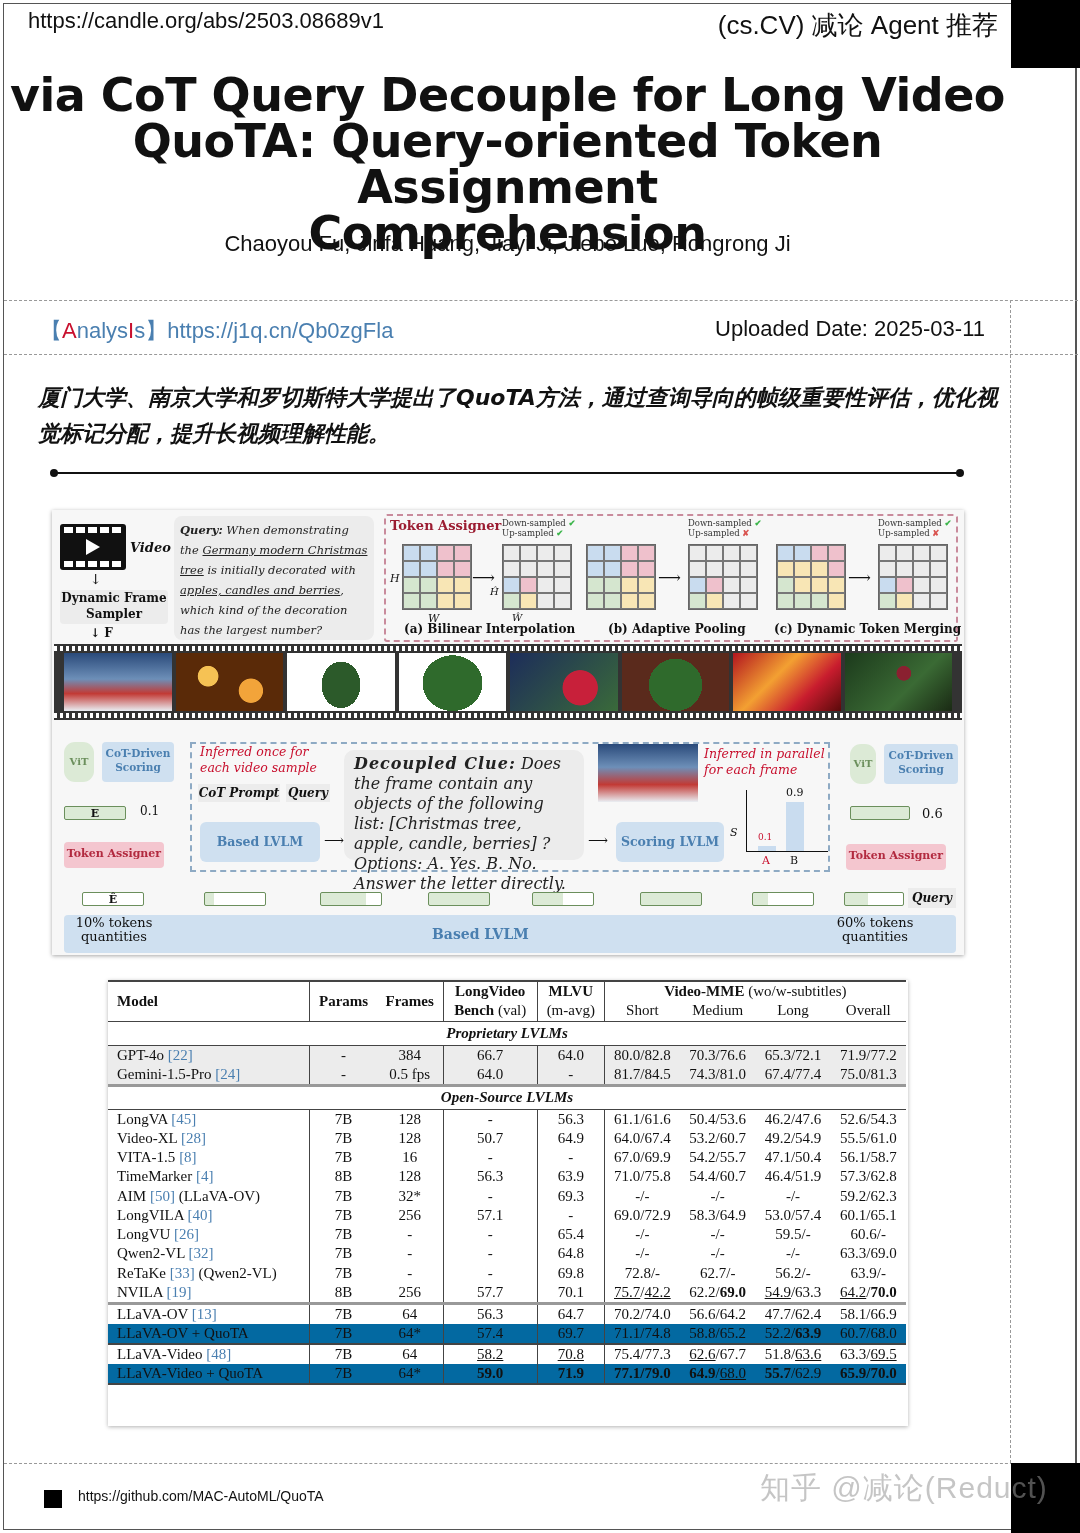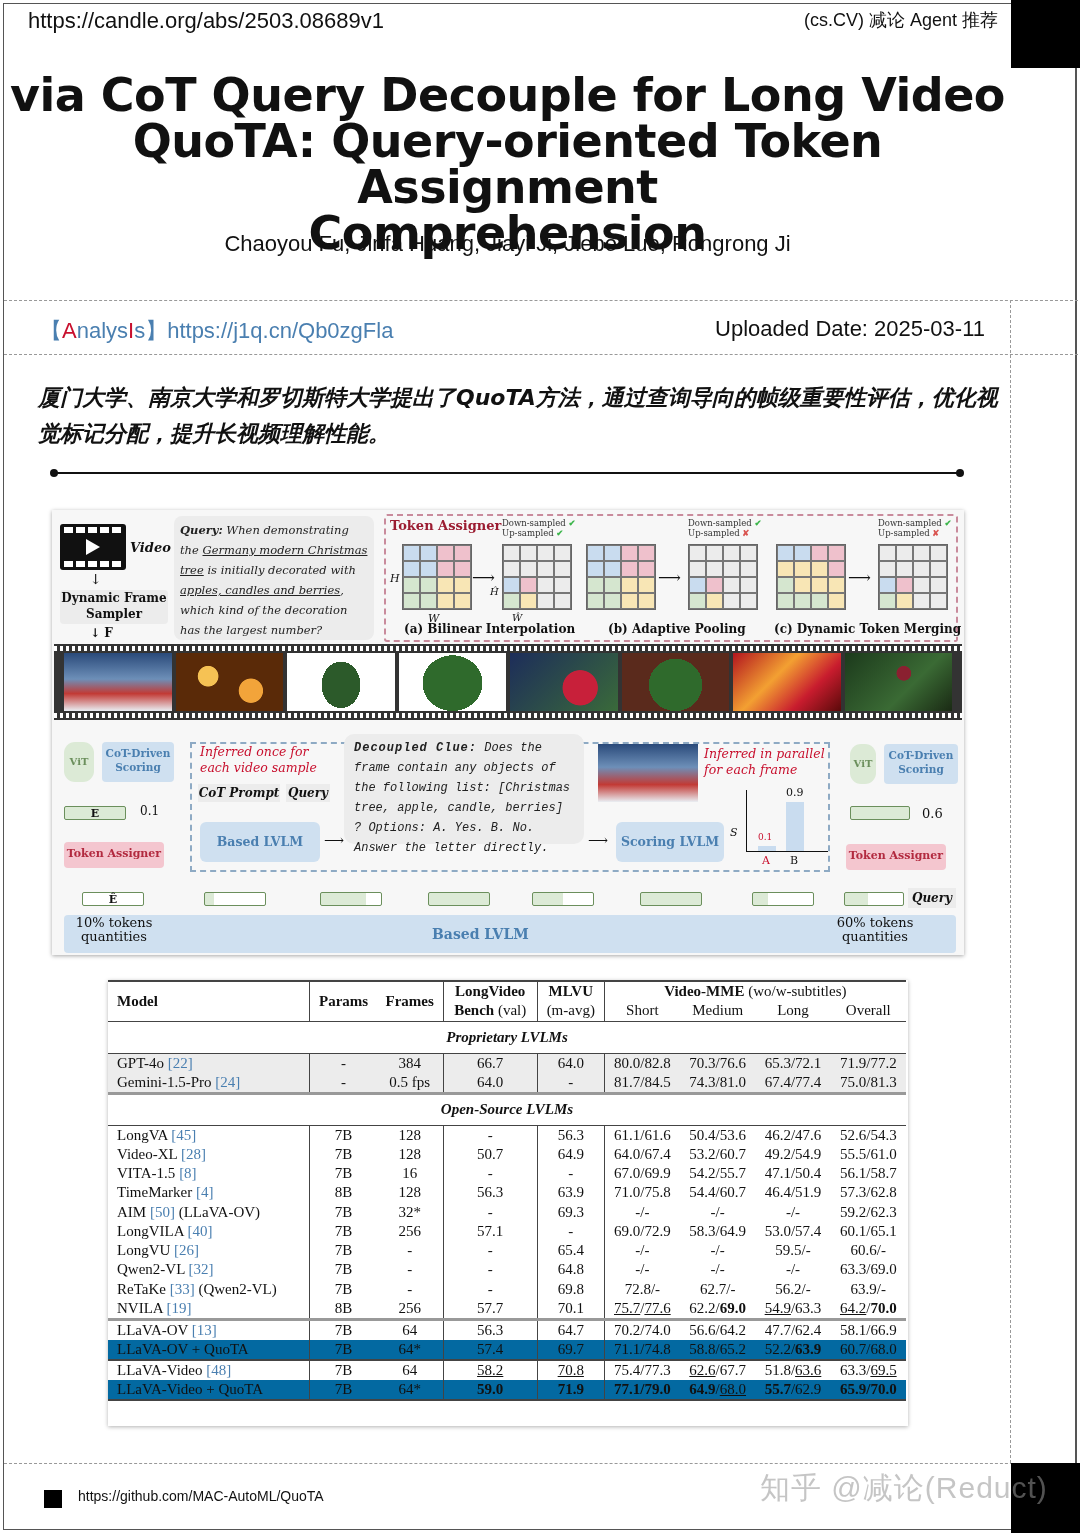--- a/index.html
+++ b/index.html
@@ -5,21 +5,21 @@
   * { box-sizing: border-box; margin: 0; padding: 0; }
   html, body { width: 1080px; height: 1533px; background: #fff; overflow: hidden; }
   body { position: relative; font-family: "Liberation Sans", sans-serif; color: #111; }
 
   .frame { position: absolute; left: 3px; top: 3px; width: 1074px; height: 1527px; border: 1px solid #555; border-right: 2px solid #555; }
   .black-corner { position: absolute; left: 1011px; top: 0; width: 69px; height: 68px; background: #000; }
   .black-corner-bottom { position: absolute; left: 1011px; top: 1463px; width: 69px; height: 70px; background: #000; }
   .vdash { position: absolute; left: 1010px; top: 300px; width: 0; height: 1163px; border-left: 1px dashed #999; }
 
   .top-url { position: absolute; left: 28px; top: 8px; font-size: 22px; color: #111; }
-  .top-cat { position: absolute; right: 82px; top: 8px; font-size: 18px; color: #111; }
+  .top-cat { position: absolute; right: 82px; top: 8px; font-size: 26px; color: #111; }
 
   .title { position: absolute; left: 10px; width: 995px; top: 72px; text-align: center;
            font-family: "DejaVu Sans", sans-serif; font-weight: bold; font-size: 46px; line-height: 46px; letter-spacing: -0.5px; }
   .authors { position: absolute; left: 10px; width: 995px; top: 226px; text-align: center; font-size: 22px; line-height: 36px; color: #111; }
 
   .hdash { position: absolute; left: 4px; width: 1074px; height: 0; border-top: 1px dashed #999; }
 
   .analysis { position: absolute; left: 40px; top: 316px; font-size: 22px; color: #4a7fb0; }
   .analysis .red { color: #c8102e; }
   .upload-date { position: absolute; right: 95px; top: 316px; font-size: 22px; color: #111; }
@@ -57,35 +57,35 @@
   .filmstrip .shot { flex: 1; height: 100%; }
 
   .vit { background: #dcead6; color: #6b8f5c; font-weight: bold; font-size: 10px; text-align: center; border-radius: 11px; }
   .cot { background: #cfe0f0; color: #4a7fb0; font-weight: bold; font-size: 10.5px; text-align: center; line-height: 14px; border-radius: 4px; padding-top: 4px; }
   .ta-red { background: #f4c6cf; color: #b22a3f; font-weight: bold; font-size: 11px; text-align: center; line-height: 24px; border-radius: 4px; }
   .tok { background: #dcead6; border: 1px solid #6b8f5c; border-radius: 2px; font-size: 11px; font-weight: bold; text-align: center; line-height: 13px; }
   .tok-partial { background: linear-gradient(90deg, #dcead6 0 40%, #fff 40% 100%); border: 1px solid #6b8f5c; border-radius: 2px; }
   .blue-dash { left: 138px; top: 232px; width: 640px; height: 130px; border: 2px dashed #8eaac4; }
   .red-ital { color: #c8102e; font-style: italic; font-weight: normal; font-size: 12.5px; line-height: 16px; }
   .based { background: #cfe0f0; color: #4a7fb0; font-weight: bold; font-size: 12.5px; text-align: center; border-radius: 6px; }
-  .decoupled { left: 292px; top: 224px; width: 240px; height: 110px; background: #ececec; border-radius: 10px; padding: 4px 10px; font-style: italic; font-size: 12px; line-height: 20px; color: #222; font-family: Liberation Mono, monospace; }
+  .decoupled { left: 292px; top: 240px; width: 240px; height: 110px; background: #ececec; border-radius: 10px; padding: 4px 10px; font-style: italic; font-size: 16px; line-height: 20px; color: #222; }
   .decoupled b { font-style: italic; letter-spacing: 1px; }
   .bottom-lvlm { left: 12px; top: 405px; width: 892px; height: 38px; background: #cfe0f0; border-radius: 4px; }
   .gray-lbl { background: #ececec; font-style: italic; font-weight: bold; font-size: 12px; text-align: center; }
 
   
   .table-wrap { position: absolute; left: 108px; top: 980px; width: 800px; height: 446px; box-shadow: 0 1px 4px rgba(0,0,0,0.3); background: #fff; font-family: "Liberation Serif", serif; font-size: 15px; }
   table { border-collapse: collapse; width: 798px; }
   td, th { padding: 0 4px; height: 19.3px; line-height: 19px; white-space: nowrap; text-align: center; font-weight: normal; }
   .tl { text-align: left; padding-left: 9px; }
   .vb { border-right: 1px solid #444; }
   .bold { font-weight: bold; }
   .ul { text-decoration: underline; }
   .ref { color: #4a7fb0; }
-  .sec { font-style: italic; font-weight: bold; height: 32px; margin-left: 35px; }
+  .sec { font-style: italic; font-weight: bold; height: 24px; margin-left: 35px; }
   .shade td { background: #ececec; }
   .blue-row td { background: #0369a1; }
   .rule-top { border-top: 2px solid #444; }
   .rule-thin { border-top: 1px solid #444; }
   .rule-gray { border-top: 3px solid #999; }
 
   .footer-square { position: absolute; left: 44px; top: 1490px; width: 18px; height: 18px; background: #000; }
   .footer-url { position: absolute; left: 78px; top: 1488px; font-size: 14px; color: #111; }
   .watermark { position: absolute; left: 760px; top: 1468px; font-size: 30px; color: rgba(150,150,150,0.55); letter-spacing: 1px; }
 </style>
@@ -476,21 +476,21 @@
           <td>62.7/-</td>
           <td>56.2/-</td>
           <td>63.9/-</td>
     </tr>
     <tr>
       <td class="tl vb"><span>NVILA </span><span class="ref">[19]</span></td>
       <td>8B</td>
           <td class="vb">256</td>
       <td class="vb">57.7</td>
           <td class="vb">70.1</td>
-      <td><span class="ul">75.7</span>/<span class="ul">77.6</span></td>
+      <td><span class="ul">75.7</span>/<span class="ul">42.2</span></td>
       <td><span>62.2</span>/<span class="bold">69.0</span></td>
       <td><span class="ul">54.9</span>/<span>63.3</span></td>
       <td><span class="ul">64.2</span>/<span class="bold">70.0</span></td>
     </tr>
 
     <tr class="rule-gray">
       <td class="tl vb"><span>LLaVA-OV </span><span class="ref">[13]</span></td>
       <td>7B</td>
           <td class="vb">64</td>
       <td class="vb">56.3</td>

